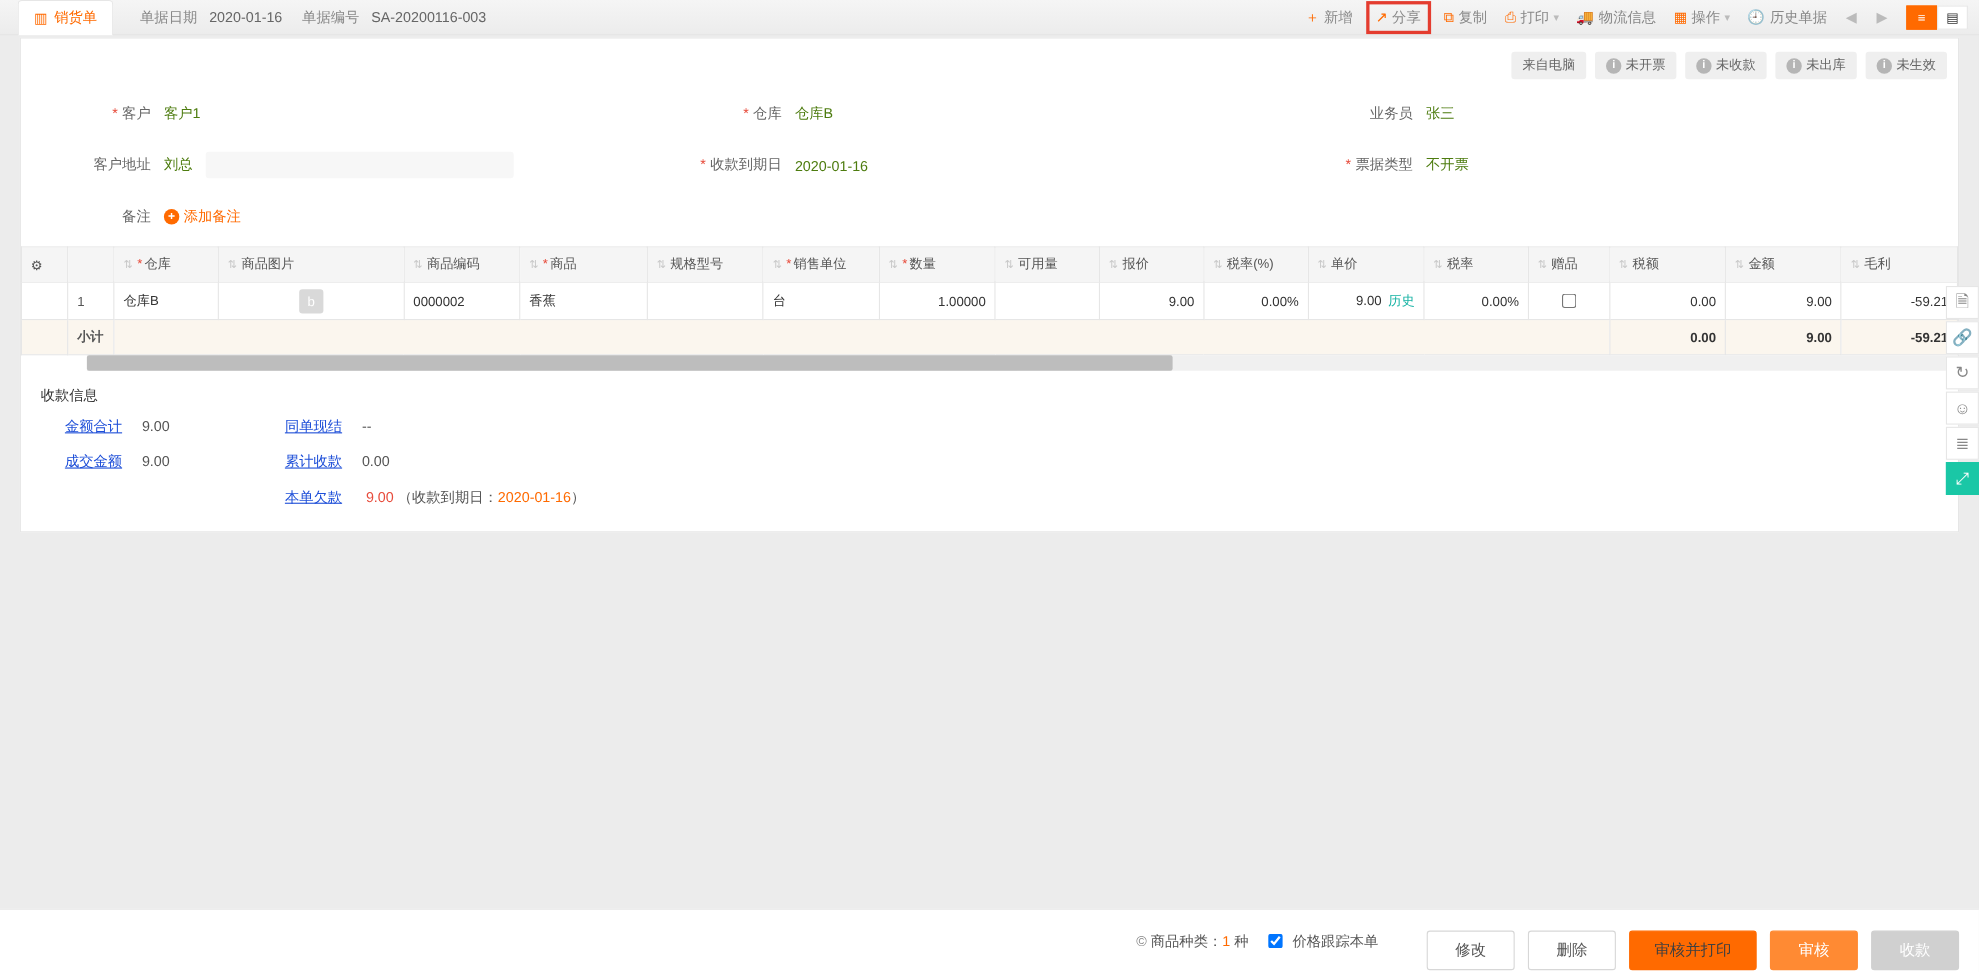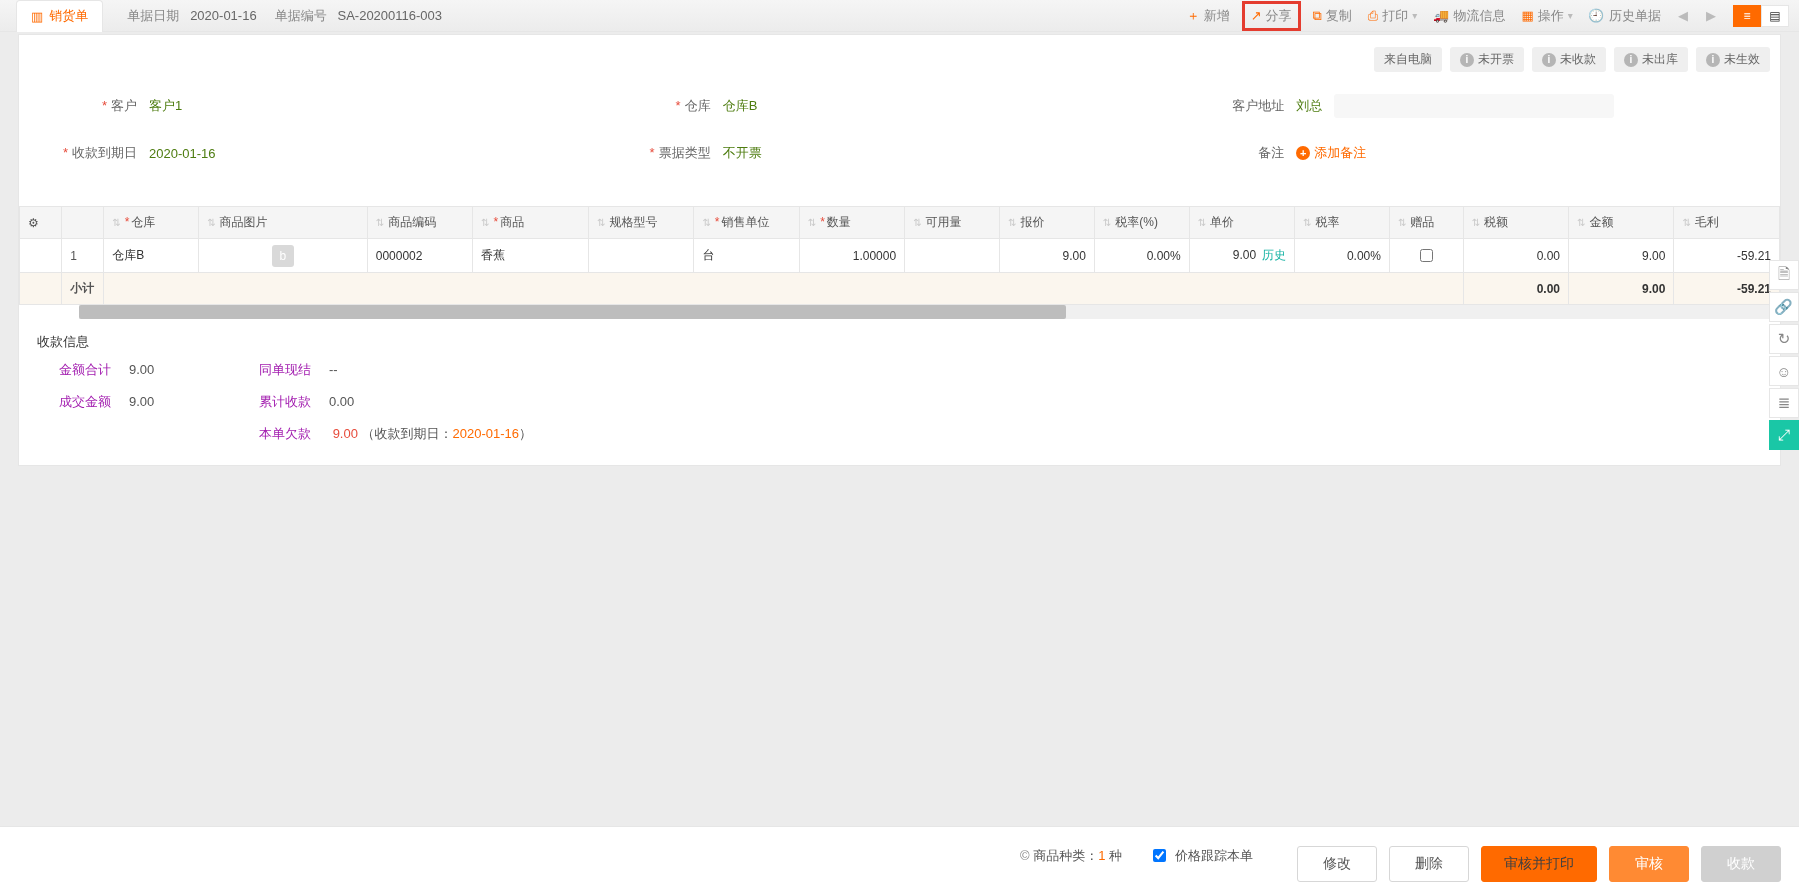--- a/index.html
+++ b/index.html
@@ -199,40 +199,40 @@
 
   
   .section-title { padding: 14px 18px 6px 18px; font-size: 13px; color: #333; }
   .collect-grid {
     display: grid;
     grid-template-columns: 200px 300px;
     row-gap: 14px;
     padding: 4px 40px 22px 40px;
     font-size: 13px; color: #555;
   }
-  .collect-grid .lbl { display:inline-block; width:70px; color:#a21caf; }
+  .collect-grid .lbl { display:inline-block; width:70px; color:#1d4ed8;text-decoration:underline; }
   .collect-grid .val { color:#555; }
   .collect-grid .debt .amount { color: var(--red-star); }
   .collect-grid .debt .due { color: var(--orange); }
 
   
   .footer {
     position: absolute;
     left: 0; right: 0; bottom: 0;
     height: 58px;
     background: var(--panel);
     border-top: 1px solid var(--border);
     display: flex; align-items: center;
     padding: 0 18px;
     gap: 20px;
   }
   .footer-left { color: #666; font-size: 12px; line-height: 1.6; }
   .footer-center {
     margin-left: auto;
-    display: flex; align-items: center; gap: 27px; color:#555;justify-content:flex-end;
+    display: flex; align-items: center; gap: 14px; color:#555;justify-content:flex-end;
   }
   .footer-center .types b { color: var(--orange); font-weight: normal; }
   .chk { width:13px; height:13px; }
   .footer-right { display: flex; align-items: center; gap: 12px; margin-left: 24px; margin-top: 16px; }
   .btn {
     min-width: 80px; height: 36px;
     border: 1px solid #d7d7d7; background: #fff; color: #555;
     border-radius: 3px; cursor: pointer;
     padding: 0 22px; font-size: 14px;
   }
@@ -338,20 +338,24 @@
   </div>
 
   <div class="form-grid">
     <div class="form-item">
       <span class="form-label"><span class="star">*</span><span>客户</span></span>
       <span class="form-value">客户1</span>
     </div>
     <div class="form-item">
       <span class="form-label"><span class="star">*</span><span>仓库</span></span>
       <span class="form-value">仓库B</span>
+    </div>
+    <div class="form-item">
+      <span class="form-label"><span>业务员</span></span>
+      <span class="form-value">张三</span>
     </div>
 
     <div class="form-item">
       <span class="form-label"><span>客户地址</span></span>
       <span class="form-value">刘总</span>
       <span class="form-value blurred"></span>
     </div>
     <div class="form-item">
       <span class="form-label"><span class="star">*</span><span>收款到期日</span></span>
       <span class="form-value">2020-01-16</span>

